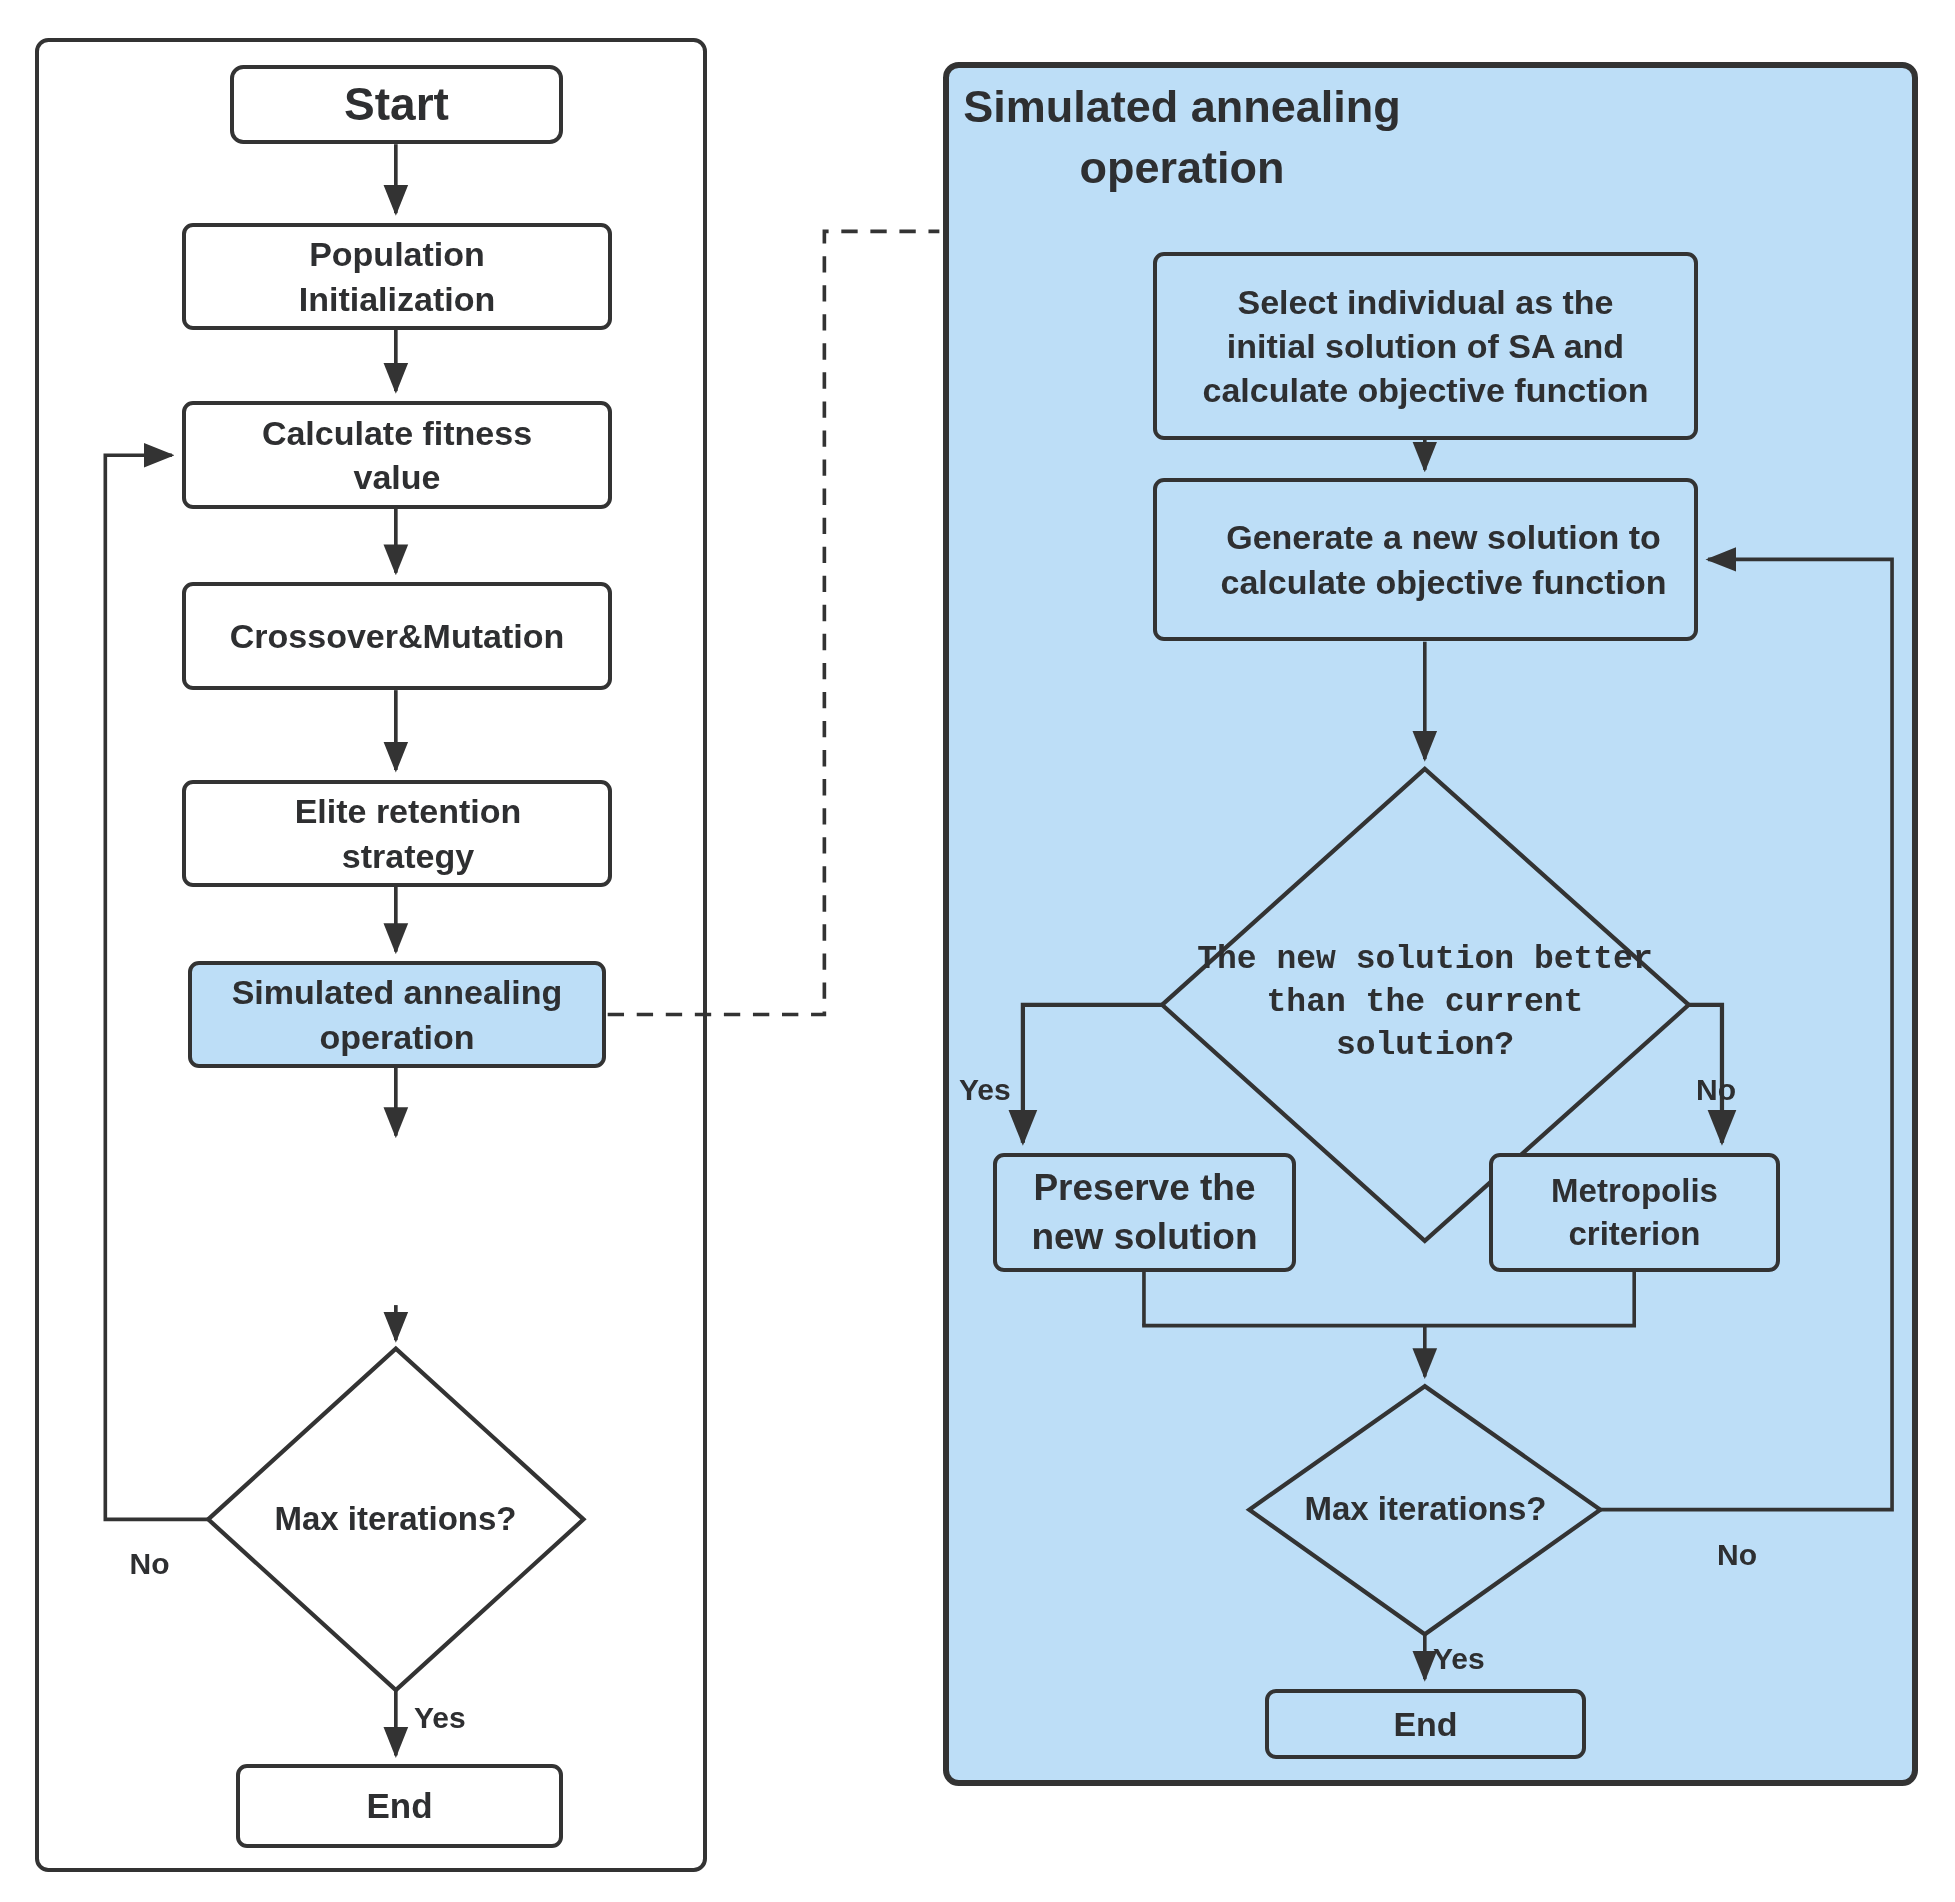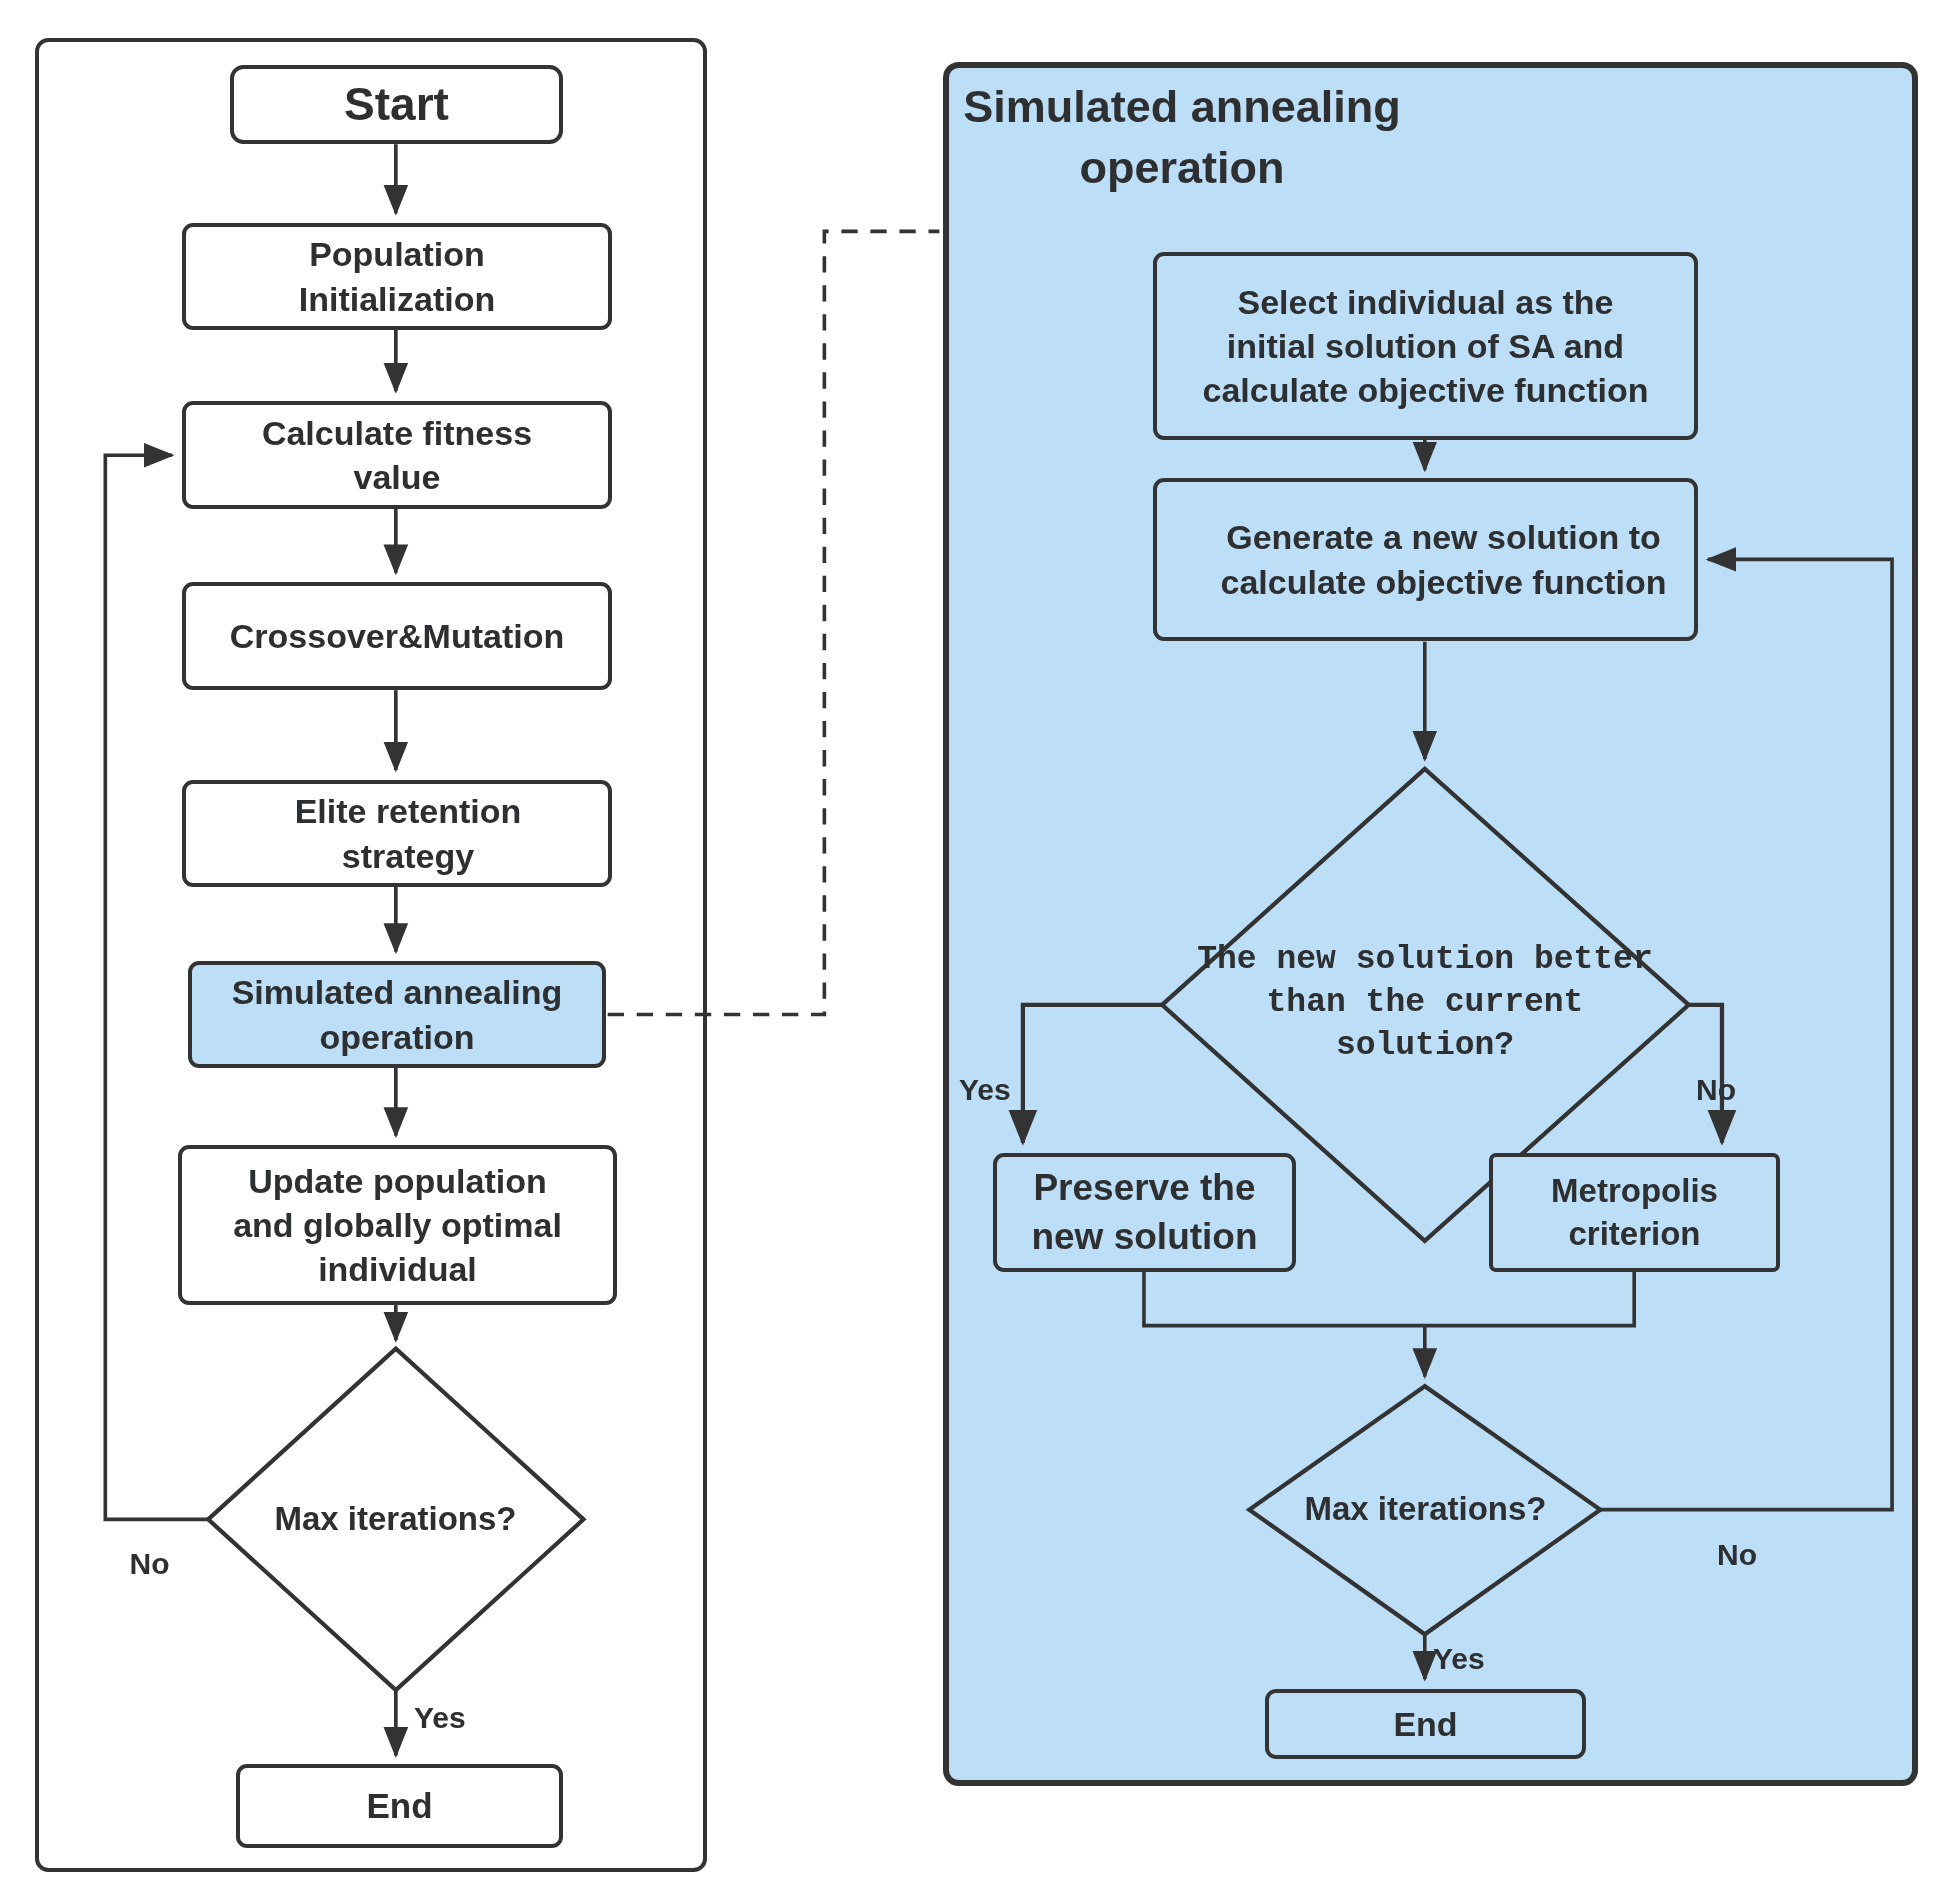--- a/index.html
+++ b/index.html
@@ -71,42 +71,39 @@
   <div class="node" style="left:230px;top:65px;width:333px;height:79px;border-radius:13.3px;font-size:46px;">Start</div>
   <div class="node" style="left:182px;top:223px;width:430px;height:107px;">Population
 Initialization</div>
   <div class="node" style="left:182px;top:401px;width:430px;height:108px;">Calculate fitness
 value</div>
   <div class="node" style="left:182px;top:582px;width:430px;height:108px;">Crossover&amp;Mutation</div>
   <div class="node" style="left:182px;top:780px;width:430px;height:107px;padding-left:22px;">Elite retention
 strategy</div>
   <div class="node blue" style="left:188px;top:961px;width:418px;height:107px;">Simulated annealing
 operation</div>
-  <div class="node" style="left:178px;top:1145px;width:439px;height:160px;">Update population
-and globally optimal
-individual</div>
   <div class="dlabel" style="left:232px;top:1487px;width:327px;height:65px;font-size:33px;">Max iterations?</div>
   <div class="node" style="left:236px;top:1764px;width:327px;height:84px;font-size:35px;">End</div>
 
   <span class="branch" style="left:107px;top:1547px;width:85px;text-align:center;">No</span>
   <span class="branch" style="left:414px;top:1701px;">Yes</span>
 
   <div id="rp-title">Simulated annealing
 operation</div>
 
   <div class="node blue" style="left:1153px;top:208px;width:545px;height:188px;margin-top:44px;">Select individual as the
 initial solution of SA and
 calculate objective function</div>
   <div class="node blue" style="left:1153px;top:478px;width:545px;height:163px;padding-left:36px;">Generate a new solution to
 calculate objective function</div>
   <div class="dlabel" style="left:1183px;top:937px;width:484px;height:133px;font-size:33px;font-family:Liberation Mono, monospace;">The new solution better
 than the  current solution?</div>
   <div class="node blue" style="left:993px;top:1153px;width:303px;height:119px;font-size:37px;">Preserve the
 new solution</div>
-  <div class="node blue" style="left:1489px;top:1153px;width:291px;height:119px;font-size:33px;border-radius:7px;">Metropolis
+  <div class="node blue" style="left:1489px;top:1153px;width:291px;height:119px;font-size:33px;">Metropolis
 criterion</div>
   <div class="dlabel" style="left:1274px;top:1477px;width:303px;height:65px;font-size:33px;">Max iterations?</div>
   <div class="node blue" style="left:1265px;top:1689px;width:321px;height:70px;font-size:34px;">End</div>
 
   <span class="branch" style="left:959px;top:1073px;">Yes</span>
   <span class="branch" style="left:1696px;top:1073px;">No</span>
   <span class="branch" style="left:1433px;top:1642px;">Yes</span>
   <span class="branch" style="left:1717px;top:1538px;">No</span>
 
 </div>

